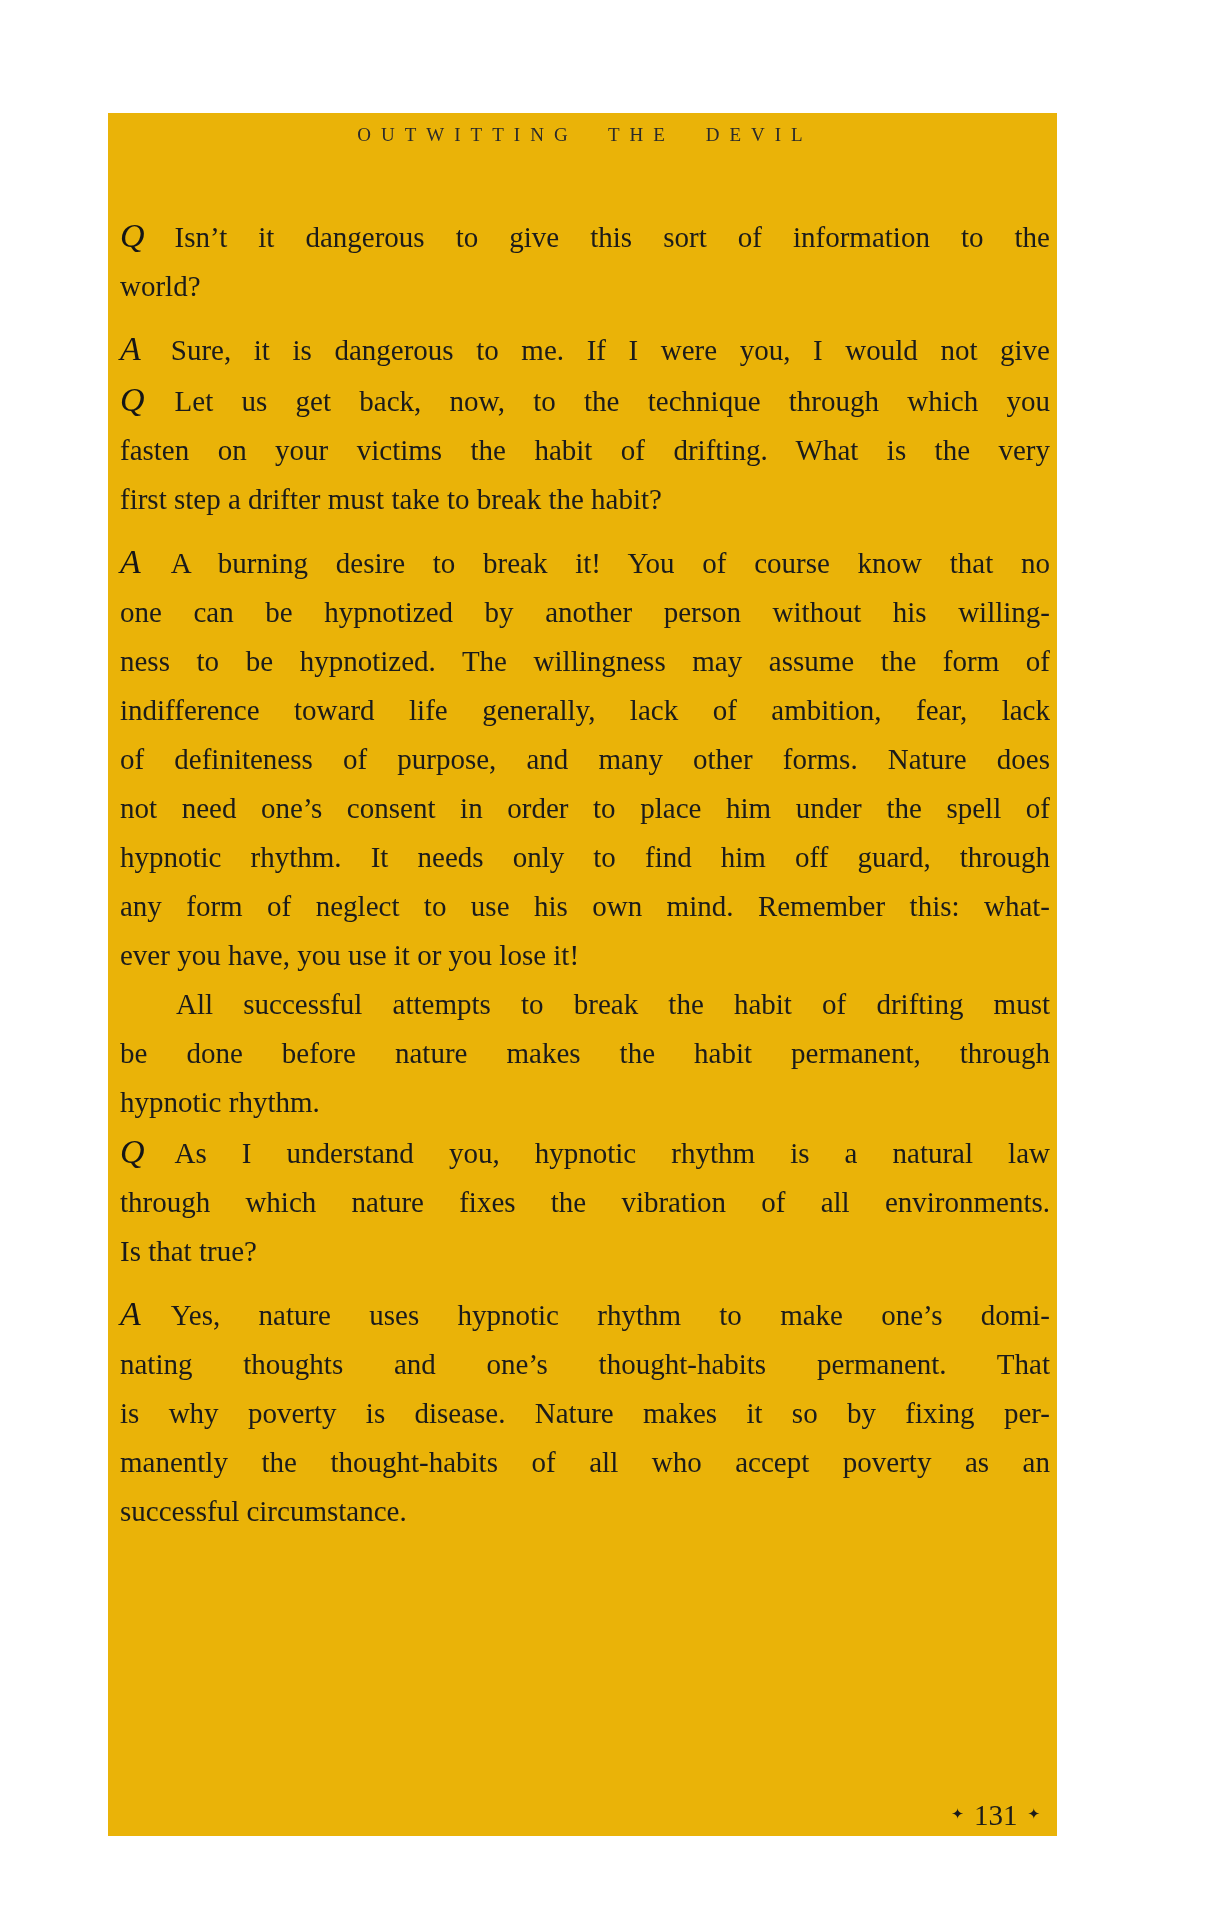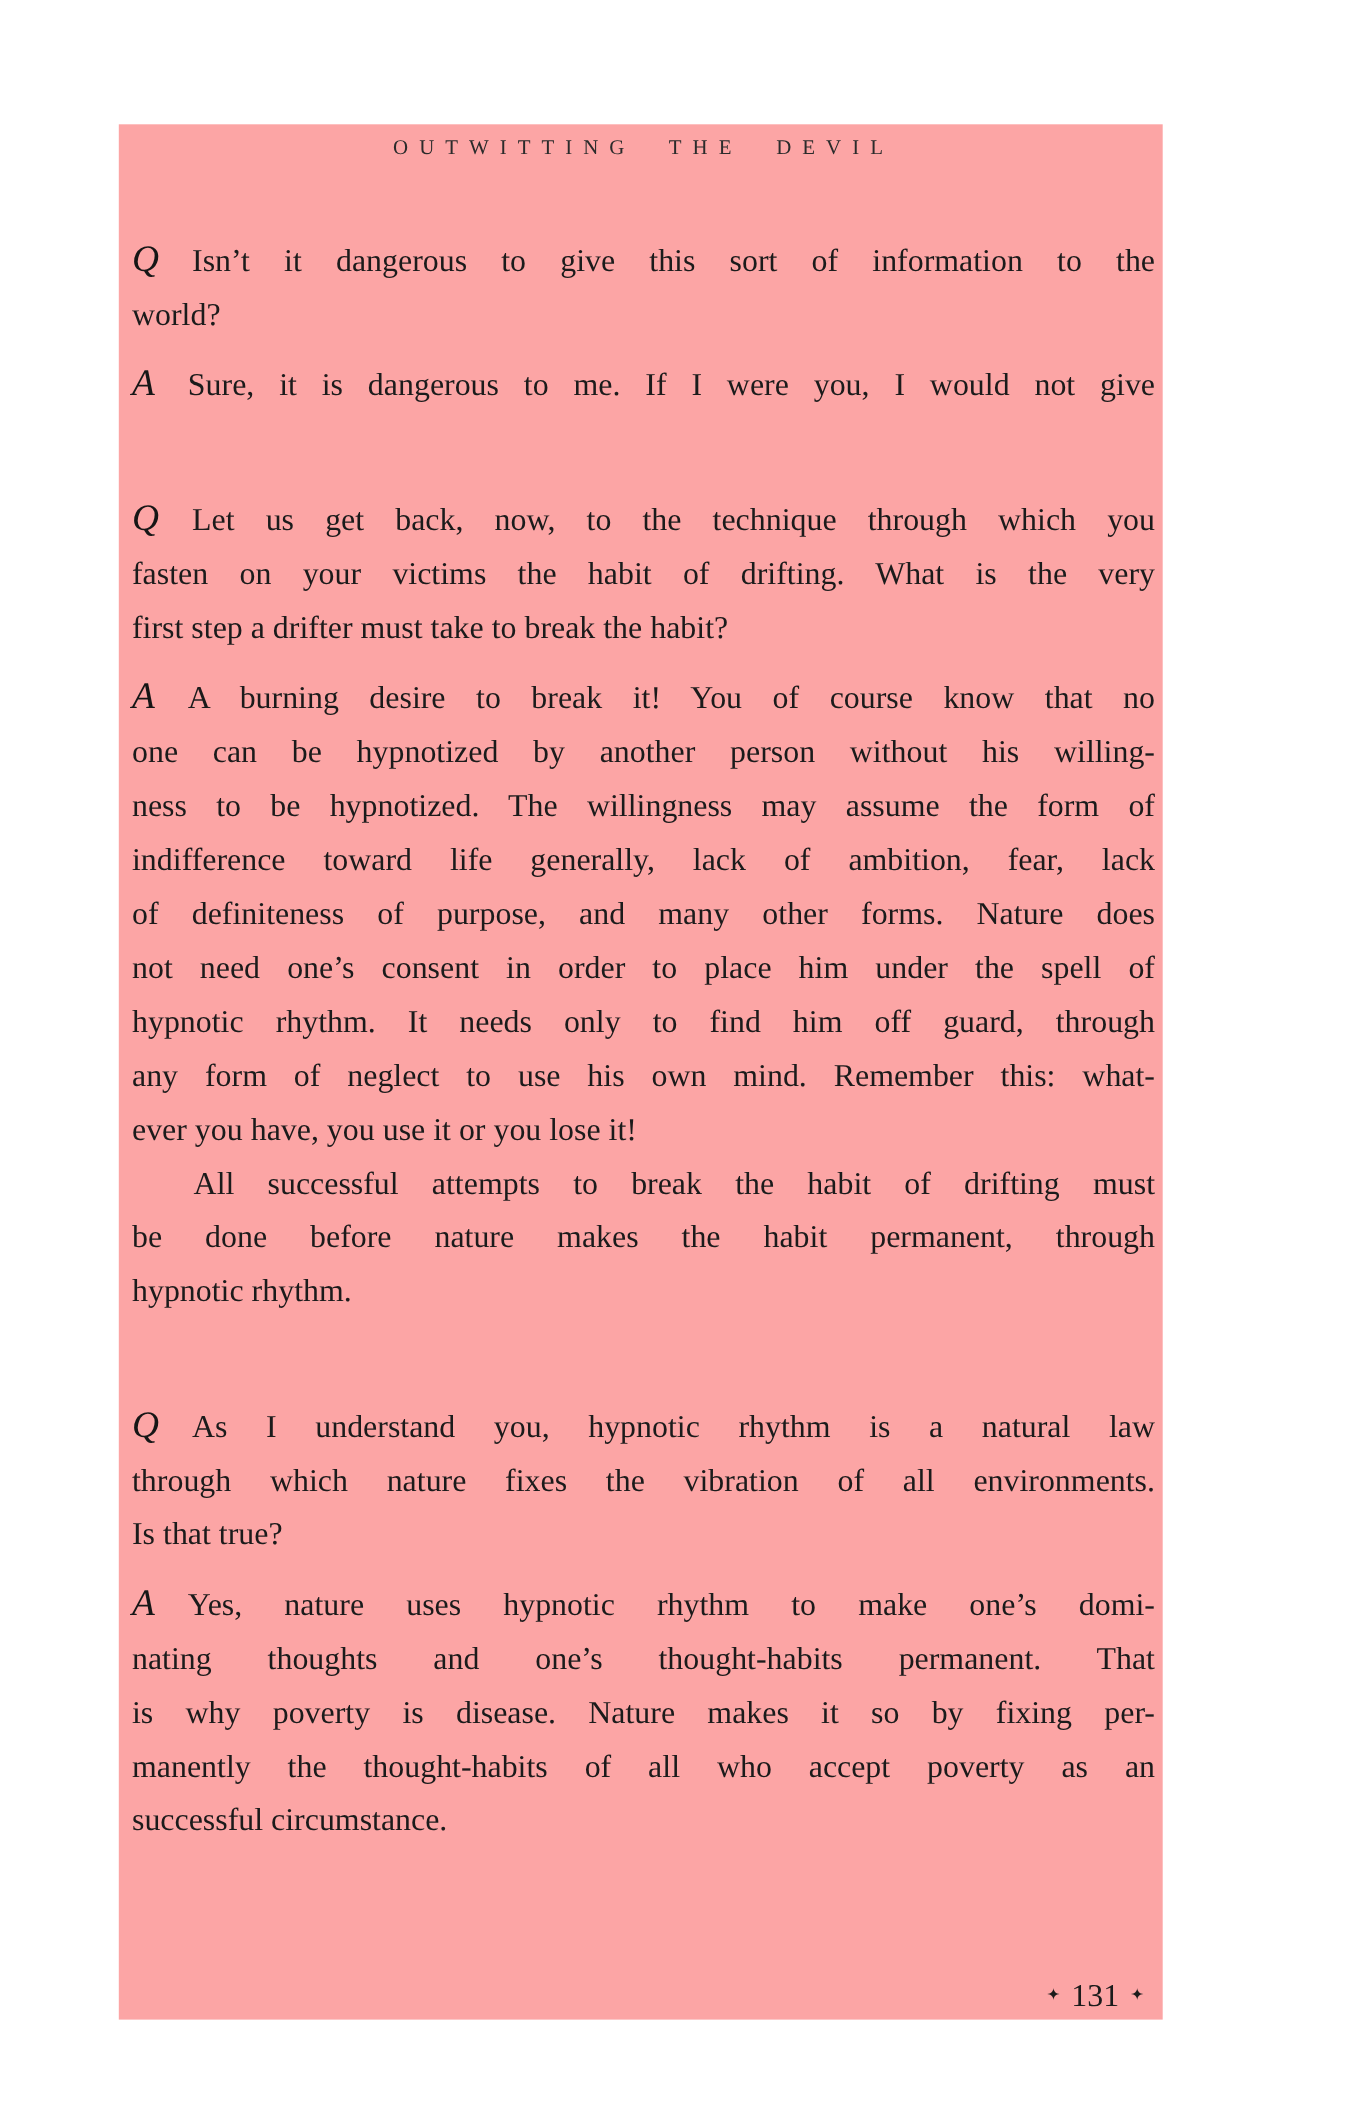--- a/index.html
+++ b/index.html
@@ -6,38 +6,38 @@
   body {
     width: 1226px; height: 1920px;
     position: relative;
     background: #ffffff;
     font-family: "Liberation Serif", "DejaVu Serif", serif;
   }
   .scan-page {
     position: absolute;
     left: 108px; top: 113px;
     width: 949px; height: 1723px;
-    background: #fca5a5;
+    background: #eab308;
   }
   .page-inner {
     position: absolute;
     left: 12px; top: 0;
     width: 930px; height: 100%;
   }
   .running-header {
     margin-top: 9px;
     text-align: center;
     font-size: 19px;
     letter-spacing: 10px;
     word-spacing: 16px;
     color: #2b2b2b;
     line-height: 26px;
     white-space: nowrap;
   }
-  .qa-section { margin-top: 72px; }
+  .qa-section { }
   .qa-section.first { margin-top: 63px; }
   .para + .para { margin-top: 13px; }
   .para.cont { margin-top: 0; }
   .line {
     font-size: 29px;
     line-height: 49px;
     color: #1b1b1b;
     text-align: justify;
     text-align-last: justify;
   }

